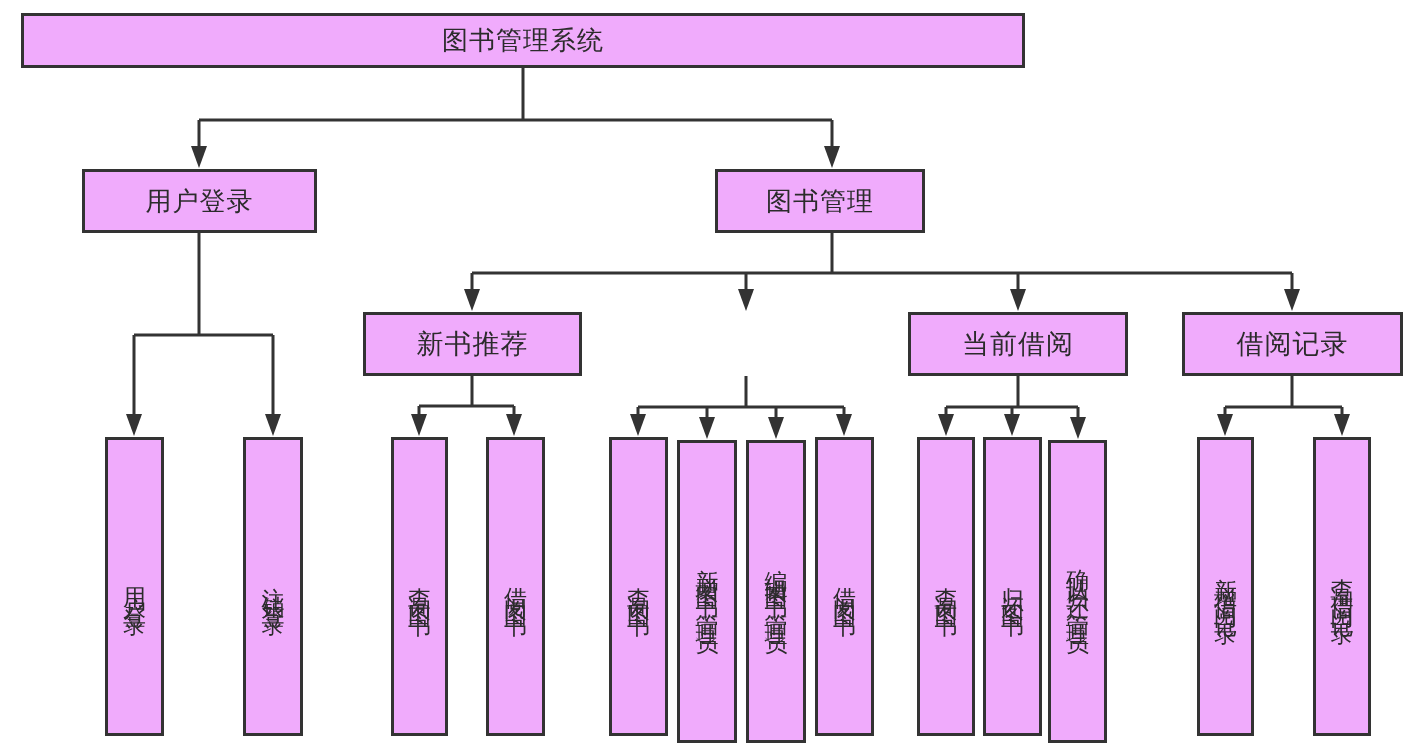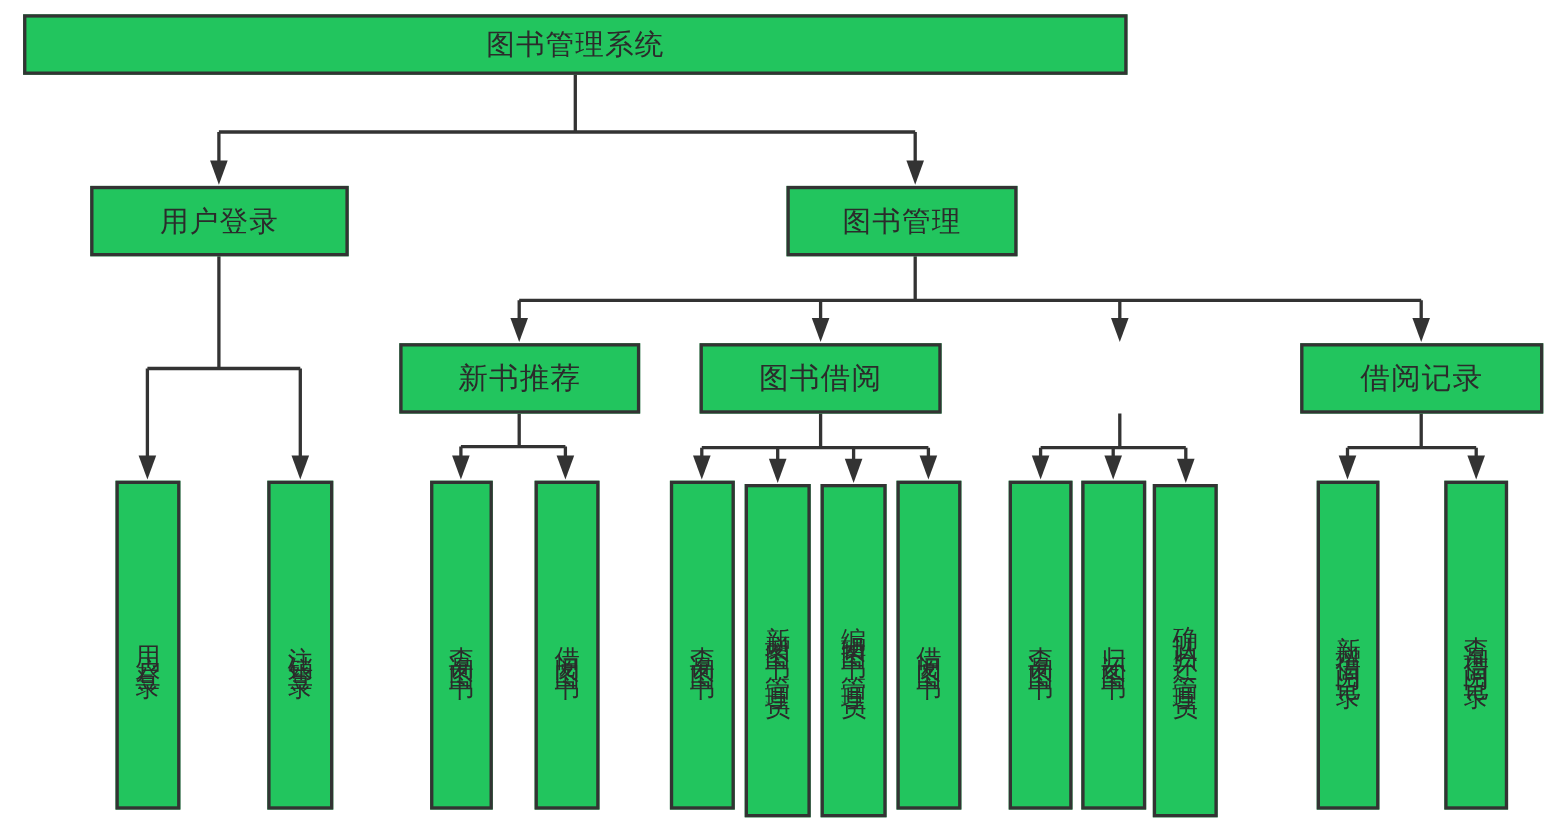--- a/index.html
+++ b/index.html
@@ -8,21 +8,21 @@
     width:1405px;height:747px;
     background:#ffffff;
     overflow:hidden;
     font-family:"Liberation Sans","DejaVu Sans",sans-serif;
     color:#2b2b2b;
   }
   .wires{position:absolute;left:0;top:0;width:1405px;height:747px;z-index:1;}
   .box{
     position:absolute;
     box-sizing:border-box;
-    background:#22c55e;
+    background:#f0abfc;
     border:3px solid #333333;
     z-index:2;
     display:flex;align-items:center;justify-content:center;
   }
   .hbox{font-size:26px;letter-spacing:1px;white-space:nowrap;}
   .lvl3{font-size:27px;}
   .vbox .vt{
     writing-mode:vertical-rl;
     text-orientation:mixed;
     font-size:23px;
@@ -92,22 +92,22 @@
   <div class="box hbox" style="left:82px;top:169px;width:235px;height:64px">
     <span>用户登录</span>
   </div>
   <div class="box hbox" style="left:715px;top:169px;width:210px;height:64px">
     <span>图书管理</span>
   </div>
 
   <div class="box hbox lvl3" style="left:363px;top:312px;width:219px;height:64px">
     <span>新书推荐</span>
   </div>
-  <div class="box hbox lvl3" style="left:636px;top:312px;width:220px;height:64px">
-    <span>图书借阅</span>
+  <div class="box hbox lvl3" style="left:908px;top:312px;width:220px;height:64px">
+    <span>当前借阅</span>
   </div>
   <div class="box hbox lvl3" style="left:1182px;top:312px;width:221px;height:64px">
     <span>借阅记录</span>
   </div>
 
   <div class="box vbox" style="left:105px;top:437px;width:59px;height:299px">
     <span class="vt">用户登录</span>
   </div>
   <div class="box vbox" style="left:243px;top:437px;width:60px;height:299px">
     <span class="vt">注销登录</span>

